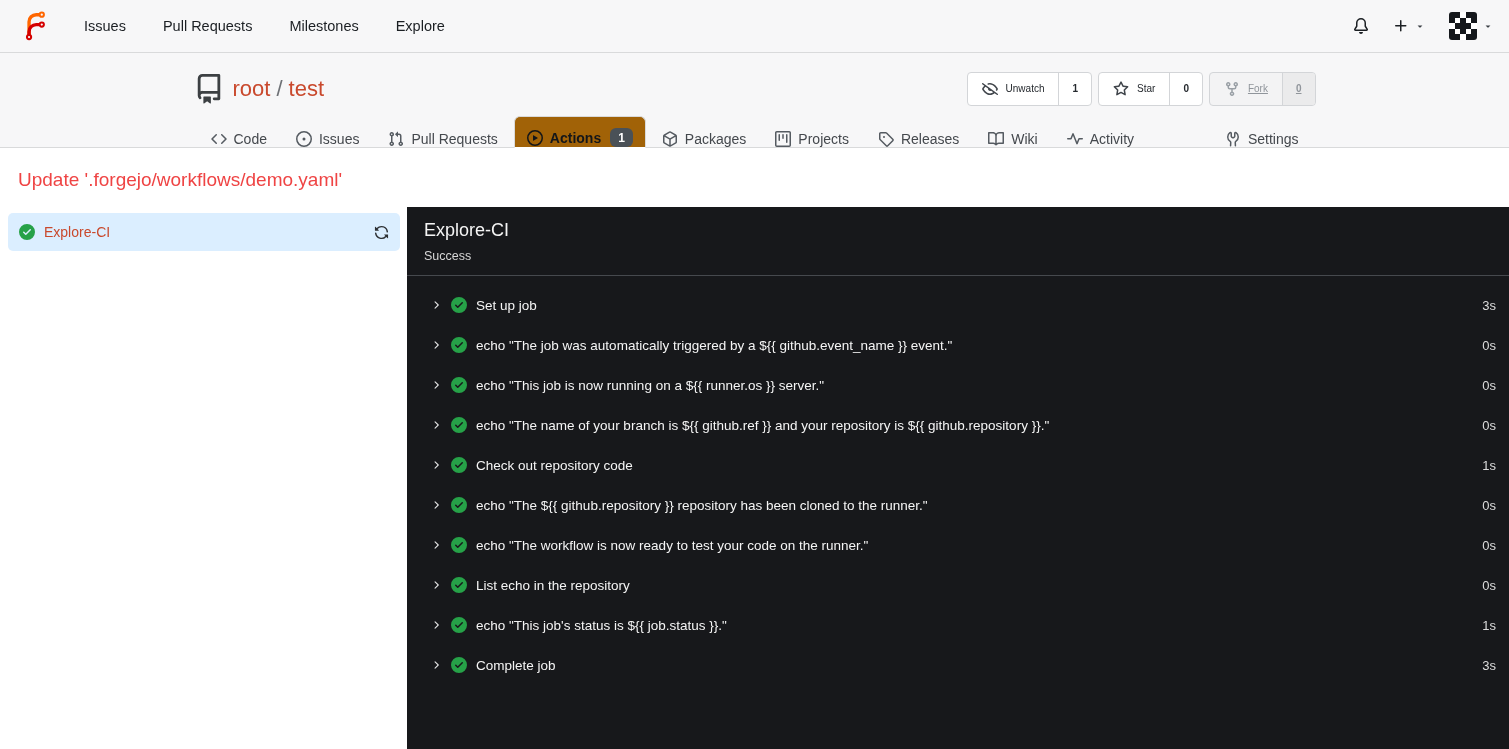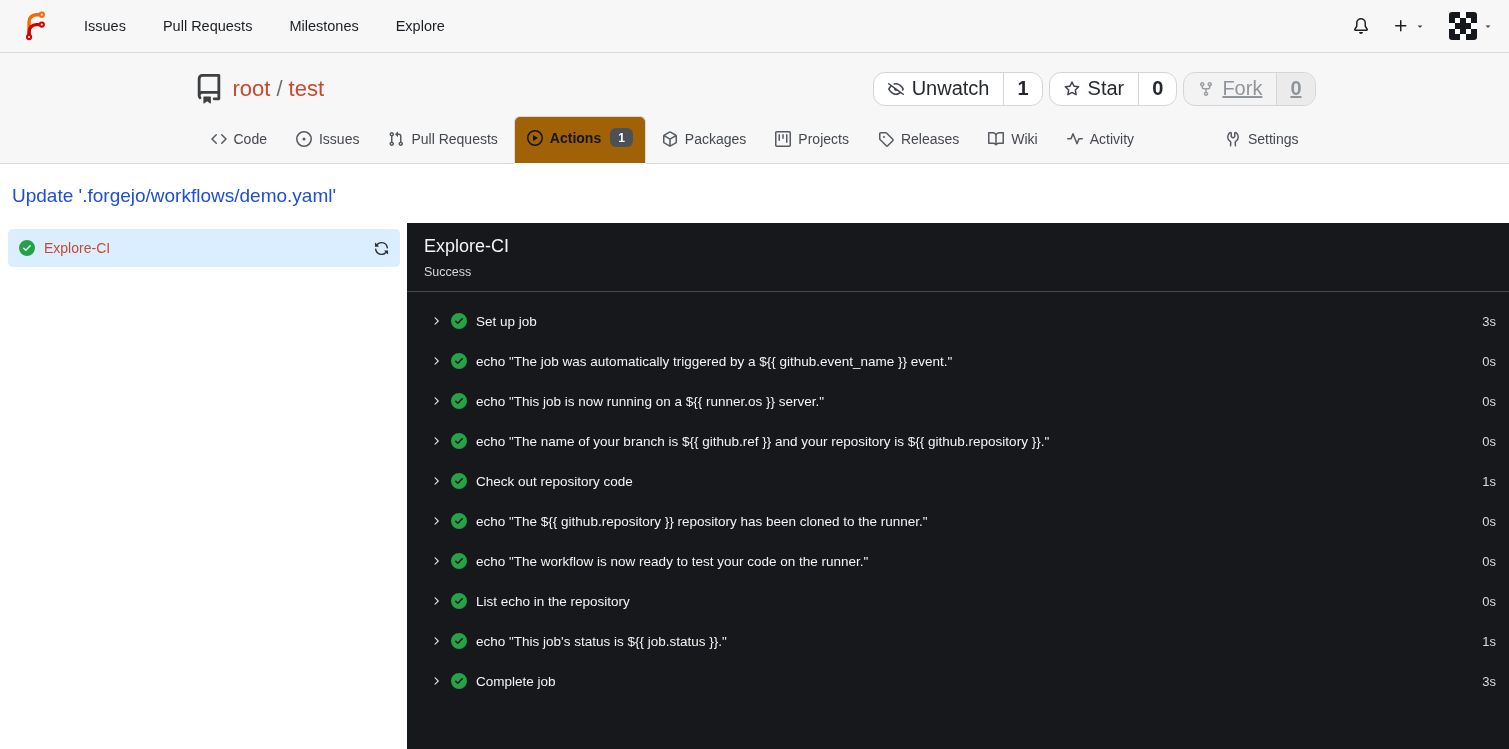--- a/index.html
+++ b/index.html
@@ -26,46 +26,46 @@
   
   .repo-header { background: #f7f7f8; padding-top: 17px; }
   .container { width: 1122px; margin: 0 auto; }
   .repo-title-row { display: flex; align-items: center; height: 37px; justify-content: center; }
   .repo-icon { width: 30px; height: 30px; color: #3c4043; margin-right: 9px; }
   .repo-title { font-size: 22px; font-weight: 400; display: flex; align-items: center; gap: 6px; }
   .repo-title a { color: #c9492d; }
   .repo-title .sep { color: #6e7176; }
   .repo-buttons { margin-left: auto; display: flex; gap: 6px; }
   .btn-group { display: flex; align-items: stretch; height: 34px; background: #fff;
-               border: 1px solid #d3d5d8; border-radius: 12px; overflow: hidden;
-               font-size: 20px; color: #25292e; }
+               border: 1px solid #d3d5d8; border-radius: 4px; overflow: hidden;
+               font-size: 10px; color: #25292e; }
   .btn-main { display: flex; align-items: center; gap: 8px; padding: 0 14px; }
   .btn-main .svgicon { color: #41464c; }
   .btn-count { display: flex; align-items: center; padding: 0 13px; border-left: 1px solid #d3d5d8; font-weight: 600; }
   .btn-group.disabled { color: #90959b; background: #f3f3f4; text-decoration: underline; }
   .btn-group.disabled .btn-main .svgicon { color: #9aa0a6; }
   .btn-group.disabled .btn-count { background: #ebebec; }
 
   
   .tabs-strip { border-bottom: 1px solid #d9dadb; margin-top: 9px; }
   .tabs { display: flex; align-items: flex-end; padding-left: 4px; gap: 3px; }
-  .tab { display: inline-flex; align-items: center; gap: 7px; padding: 11px 12px 16px;
+  .tab { display: inline-flex; align-items: center; gap: 7px; padding: 11px 12px 0;
          font-size: 14px; color: #44484d; border: 1px solid transparent;
          border-radius: 6px 6px 0 0; margin-bottom: -1px; }
   .tab .svgicon { color: #555b61; }
   .tab.active { background: #a16207; border-color: #d9dadb; border-bottom-color: #fff;
                 color: #141619; font-weight: 700; }
   .tab.active .svgicon { color: #141619; }
   .tab.right { margin-left: auto; margin-right: 4px; }
   .tab-badge { background: #4a5157; color: #fff; font-size: 12px; font-weight: 600;
                border-radius: 6px; height: 19px; padding: 0 8px; display: inline-flex;
                align-items: center; margin-left: 2px; }
 
   
-  .page-title { font-size: 19px; font-weight: 400; color: #1d4ed8; padding: 21px 12px 16px; }
+  .page-title { font-size: 19px; font-weight: 400; color: #ef4444; padding: 21px 18px 16px; }
   .run-layout { display: flex; height: 621px; }
   .jobs-sidebar { width: 407px; flex: none; padding: 6px 7px 0 8px; background: #fff; }
   .job-item { display: flex; align-items: center; gap: 9px; height: 38px; padding: 0 11px;
               background: #dbeeff; border-radius: 5px; font-size: 14px; color: #c9492d; cursor: pointer; }
   .job-item .check { color: #26a148; }
   .job-rerun { margin-left: auto; color: #2c2f33; width: 15px; height: 15px; cursor: pointer; }
 
   .run-panel { flex: 1; background: #17181b; display: flex; flex-direction: column; }
   .run-panel-header { padding: 13px 17px 12px; border-bottom: 1px solid #46494e; }
   .job-name { font-size: 18px; color: #f4f4f4; }

